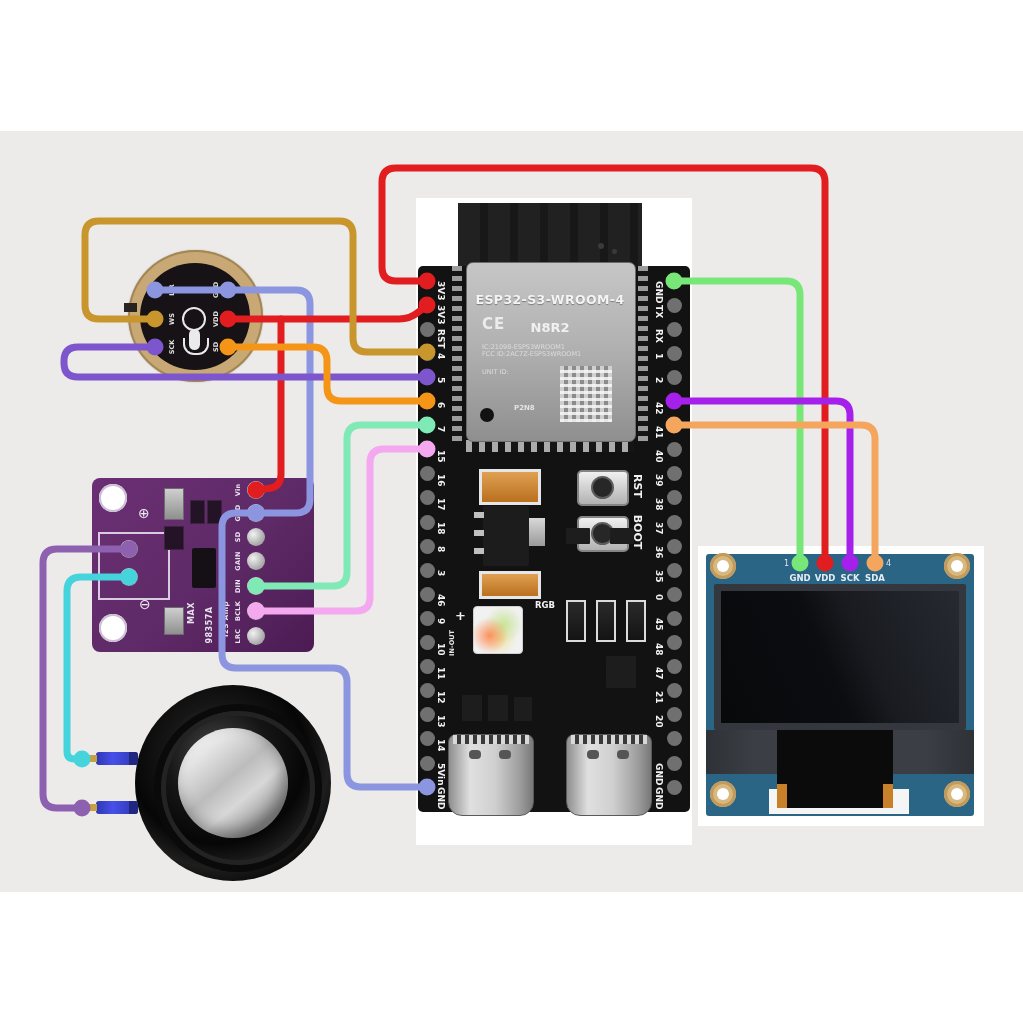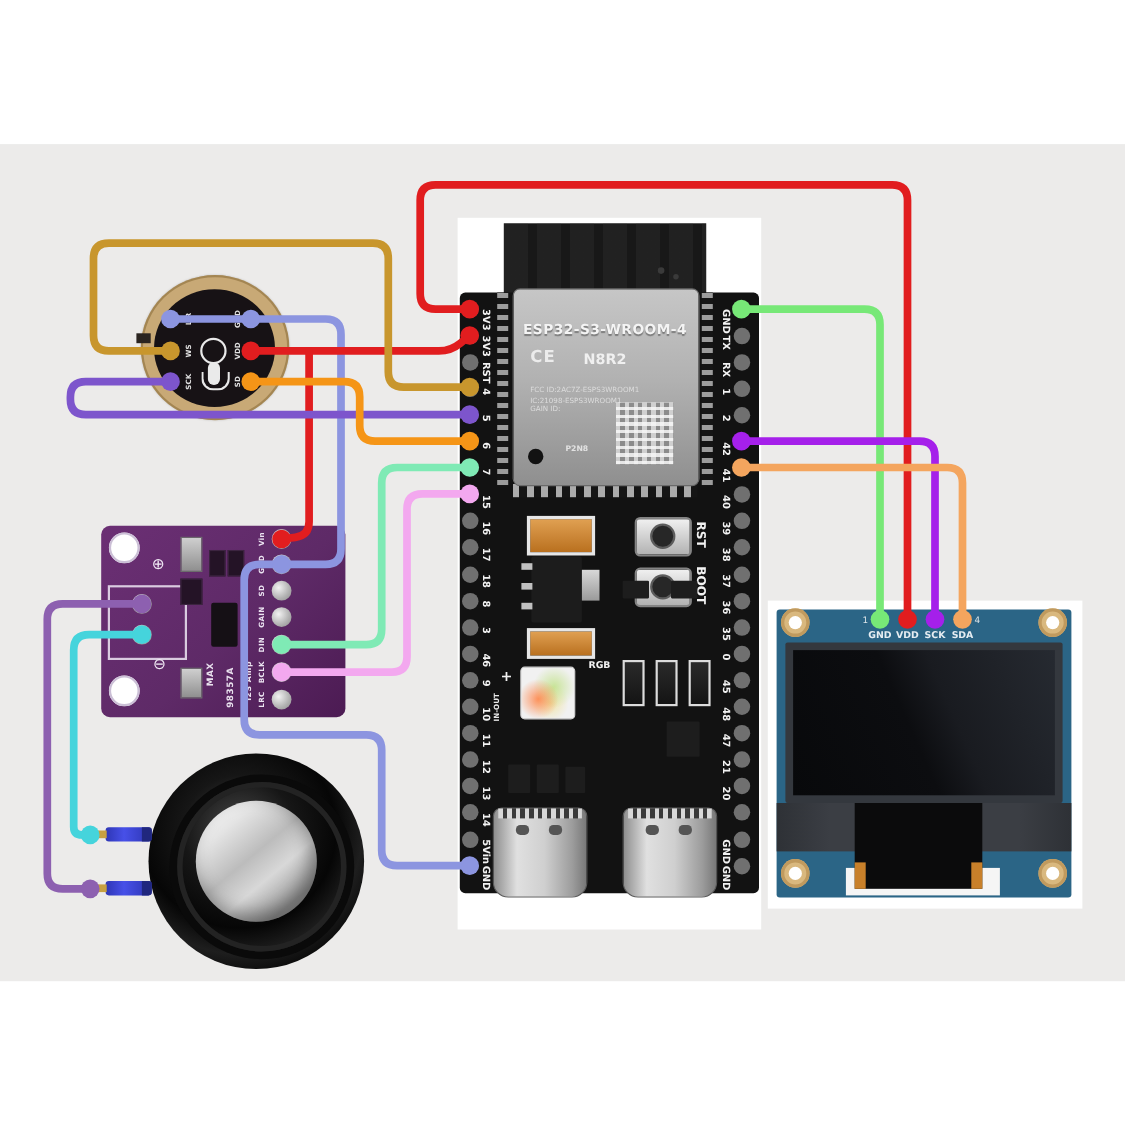--- a/index.html
+++ b/index.html
@@ -131,22 +131,22 @@
   </div>
   <div class="abs z2" id="esp-board"></div>
   <div class="abs z2 pads-v" id="pads-left"></div>
   <div class="abs z2 pads-v" id="pads-right"></div>
   <div class="abs z2" id="pads-bottom"></div>
   <div class="abs z3" id="esp-shield"></div>
   <div class="abs z3" id="esp-title">ESP32-S3-WROOM-4</div>
   <div class="abs z3" id="esp-ce">CE</div>
   <div class="abs z3" id="esp-chip">N8R2</div>
   <div class="abs z3 fcc" style="top:350px">FCC ID:2AC7Z-ESPS3WROOM1</div>
-  <div class="abs z3 fcc" style="top:360px">IC:21098-ESPS3WROOM1</div>
-  <div class="abs z3 fcc" style="top:368px">GAIN ID:</div>
+  <div class="abs z3 fcc" style="top:343px">IC:21098-ESPS3WROOM1</div>
+  <div class="abs z3 fcc" style="top:368px">UNIT ID:</div>
   <div class="abs z3" id="esp-qr"></div>
   <div class="abs z3" id="esp-dot"></div>
   <div class="abs z3" id="esp-code">P2N8</div>
 
   <div class="abs z3 btn" style="left:577px;top:470px">
     <div class="abs btn-dot" style="left:12px;top:4px"></div>
   </div>
   <div class="abs z3 btn-label" style="left:637px;top:486px">RST</div>
   <div class="abs z3 btn" style="left:577px;top:516px">
     <div class="abs btn-dot" style="left:12px;top:4px"></div>

